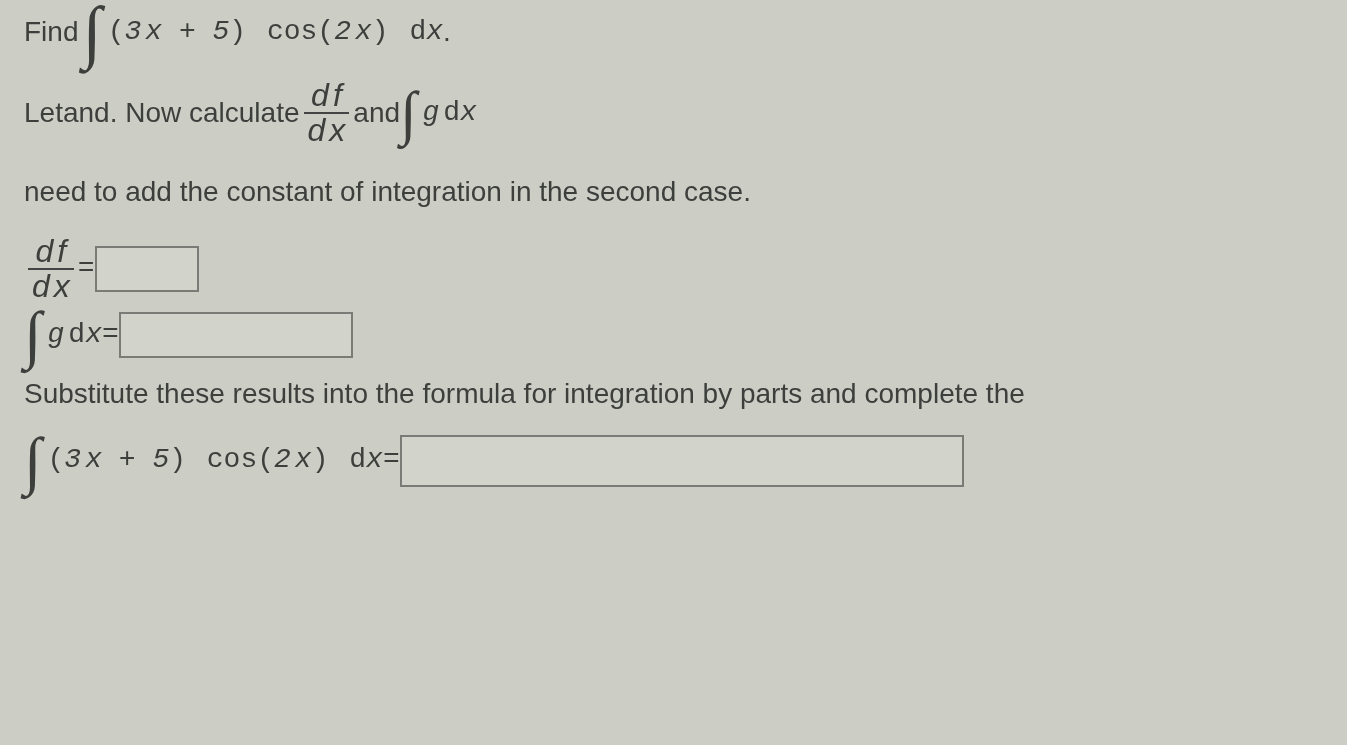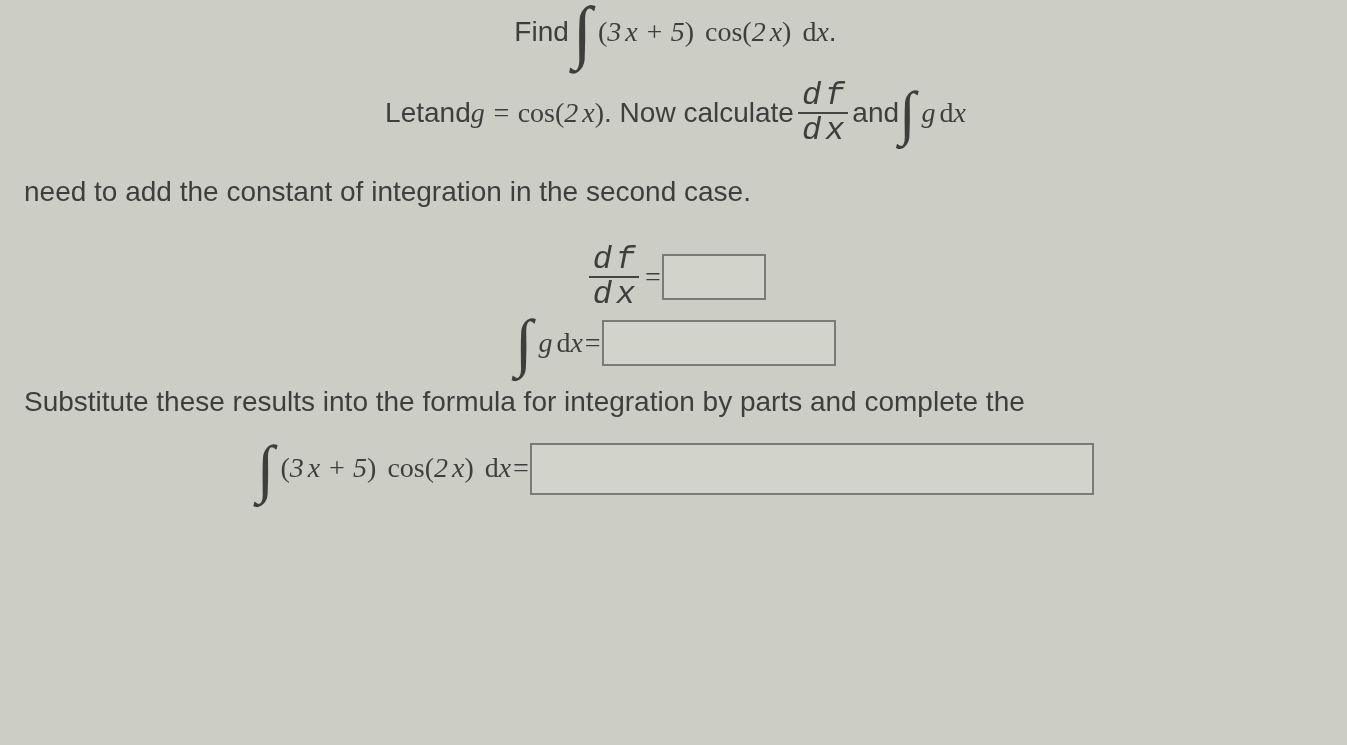--- a/index.html
+++ b/index.html
@@ -11,48 +11,47 @@
     font-family: "Segoe UI", Arial, sans-serif;
     color: #3d3f3c;
     overflow: hidden;
   }
   .page {
     padding: 10px 20px 0 24px;
     font-size: 28px;
     line-height: 1.6;
   }
   .math {
-    font-family: Liberation Serif, serif;
+    font-family: Liberation Mono, monospace;
     font-style: italic;
   }
   .upright {
     font-style: normal;
   }
   .row {
     display: flex;
     align-items: center;
     flex-wrap: wrap;
     gap: 0;
-    justify-content: center;
   }
   .int {
     font-family: "Cambria Math", serif;
     font-size: 70px;
     font-style: normal;
     line-height: 0.6;
     position: relative;
     padding: 0 6px 0 0;
     display: inline-block;
   }
   .frac {
     display: inline-flex;
     flex-direction: column;
     align-items: center;
     vertical-align: middle;
-    font-family: Liberation Mono, monospace;
+    font-family: Liberation Sans, sans-serif;
     font-style: italic;
     line-height: 1.05;
     margin: 0 4px;
   }
   .frac .num, .frac .den {
     padding: 0 4px;
     font-size: 32px;
   }
   .frac .bar {
     width: 100%;
@@ -64,21 +63,21 @@
     border: 2px solid #7a7b76;
     background: #d2d3cb;
     height: 42px;
     vertical-align: middle;
   }
   .inputbox.small { width: 100px; }
   .inputbox.med { width: 230px; }
   .inputbox.large { width: 560px; height: 48px; }
   .line1 { margin-bottom: 24px; }
   .line2 { margin-top: 20px; margin-bottom: 22px; }
-  .line3 { margin-bottom: 28px; }
+  .line3 { margin-bottom: 20px; }
   .line4 { margin-top: 14px; margin-bottom: 8px; }
   .line5 { margin-top: 6px; margin-bottom: 14px; }
   .line6 { margin-bottom: 18px; }
   .line8 { margin-top: 18px; }
   .mspace { display:inline-block; width:4px; }
 </style>
 </head>
 <body>
 
 <div class="page">
@@ -91,21 +90,20 @@
       <span class="upright">(</span>3<span class="mspace"></span><span>x</span> + 5<span class="upright">)</span>
       <span class="mspace"></span><span class="upright">cos</span><span class="upright">(</span>2<span class="mspace"></span><span>x</span><span class="upright">)</span>
       <span class="mspace"></span><span class="upright">d</span><span>x</span>
     </span>
     <span>.</span>
   </div>
 
   <div class="row line2" style="flex-wrap:nowrap;">
     <span>Let </span>
     <span> and </span>
-    <span class="math"><span>g</span> = <span class="upright">cos</span><span class="upright">(</span>2<span class="mspace"></span><span>x</span><span class="upright">)</span></span>
     <span>. Now calculate </span>
     <span class="frac">
       <span class="num"><span>d</span><span class="mspace"></span><span>f</span></span>
       <span class="bar"></span>
       <span class="den"><span>d</span><span class="mspace"></span><span>x</span></span>
     </span>
     <span> and </span>
     <span class="int" style="font-size:60px;">∫</span>
     <span class="math"><span>g</span><span class="mspace"></span><span class="upright">d</span><span>x</span></span>
   </div>

